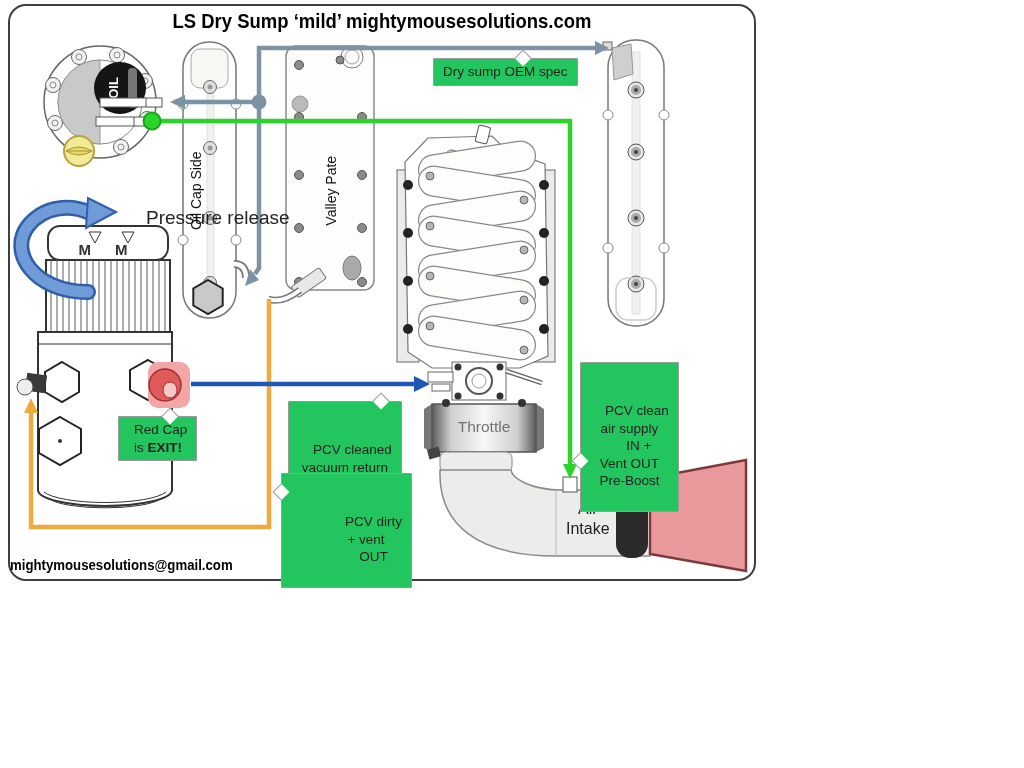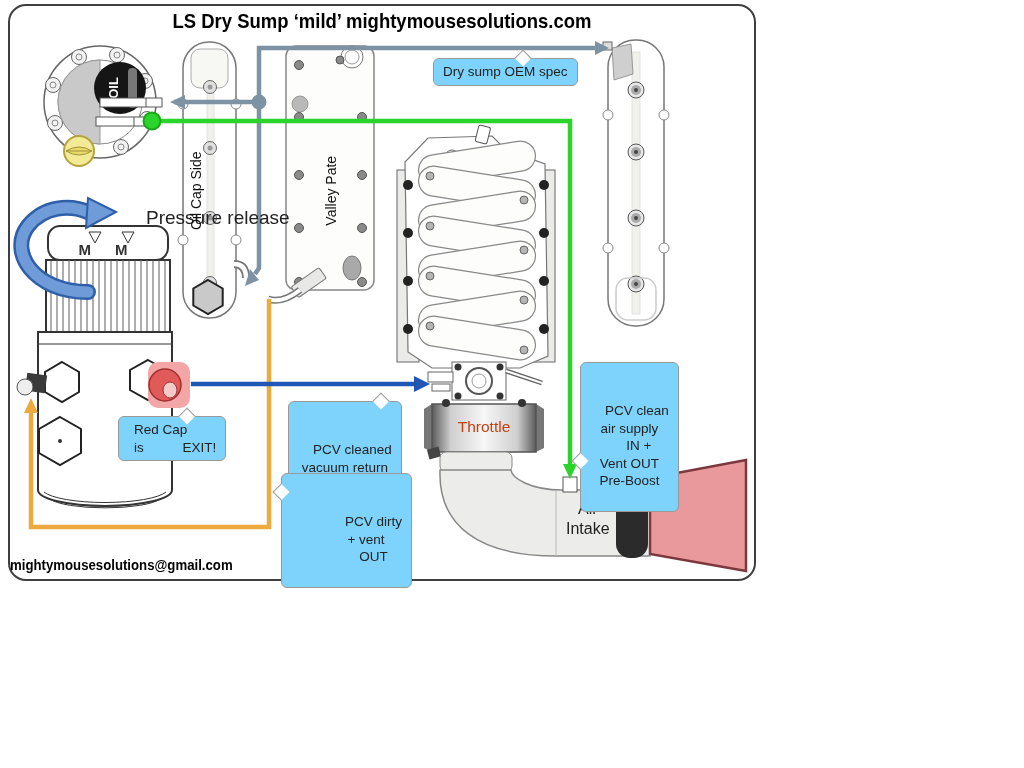--- a/index.html
+++ b/index.html
@@ -8,26 +8,26 @@
   #frame{position:absolute;left:8px;top:4px;width:748px;height:577px;box-sizing:border-box;
          border:2px solid #3f3f3f;border-radius:18px;background:#fff;z-index:0;}
   #art{position:absolute;left:0;top:0;z-index:1;}
   .lbl{position:absolute;z-index:2;line-height:1.25;}
   .pre{white-space:pre;text-align:center;}
   #title{left:8px;top:8px;width:748px;text-align:center;font-size:21px;font-weight:800;
          transform:scaleX(.88);letter-spacing:0;color:#000;}
   #email{left:10px;top:556px;font-size:15px;font-weight:800;transform:scaleX(.88);
          transform-origin:left center;color:#000;}
   .rot{transform:rotate(-90deg);transform-origin:center;text-align:center;font-size:14px;color:#111;}
-  .callout{position:absolute;z-index:2;background:#7dd3fc;border:1.5px solid #999;border-radius:6px;
+  .callout{position:absolute;z-index:2;background:#22c55e;border:1.5px solid #999;border-radius:1px;
            padding:4px 9px;font-size:13.5px;color:#222;line-height:1.3;}
   .tail{position:absolute;width:11px;height:11px;background:#fff;}
   .tail.up{border-top:1.5px solid #999;border-left:1.5px solid #999;transform:rotate(45deg);top:-7px;}
   .tail.left{border-top:1.5px solid #999;border-left:1.5px solid #999;transform:rotate(-45deg);left:-7px;}
-  .b{font-weight:normal;margin-left:35px;}
+  .b{font-weight:bold;}
 </style>
 </head>
 <body>
 
 <div id="canvas">
   <div id="frame"></div>
 
   <svg id="art" width="1024" height="768" viewBox="0 0 1024 768">
     <defs>
       <pattern id="knurl" width="6" height="8" patternUnits="userSpaceOnUse">
@@ -266,21 +266,21 @@
       <path d="M88,292 C34,292 8,252 28,226 C44,206 70,204 90,213" fill="none" stroke-width="11" stroke-linecap="round" stroke="#6f9bd8"></path>
       <polygon points="116,212 88,198 86,228" stroke="#2f5fa8" stroke-width="2" fill="#6f9bd8"></polygon>
     </g>
   </svg>
 
   <div class="lbl" id="title">LS Dry Sump ‘mild’ mightymousesolutions.com</div>
   <div class="lbl" id="email">mightymousesolutions@gmail.com</div>
   <div class="lbl" style="left:146px;top:206px;font-size:19px;">Pressure release</div>
   <div class="lbl rot" style="left:142px;top:182px;width:110px;">Oil Cap Side</div>
   <div class="lbl rot" style="left:277px;top:182px;width:110px;">Valley Pate</div>
-  <div class="lbl" style="left:432px;top:417px;width:104px;text-align:center;font-size:15.5px;color:#c2410c;">Throttle</div>
+  <div class="lbl" style="left:432px;top:417px;width:104px;text-align:center;font-size:15.5px;color:#737373;">Throttle</div>
   <div class="lbl" style="left:595px;top:452px;width:60px;text-align:center;font-size:17px;">MAF</div>
   <div class="lbl pre" style="left:566px;top:499px;font-size:16px;">Air
 Intake</div>
 
   <div class="callout" style="left:433px;top:58px;">
     <div class="tail up" style="left:58%;"></div>
     <span>Dry sump OEM spec</span>
   </div>
 
   <div class="callout pre" style="left:288px;top:401px;">

